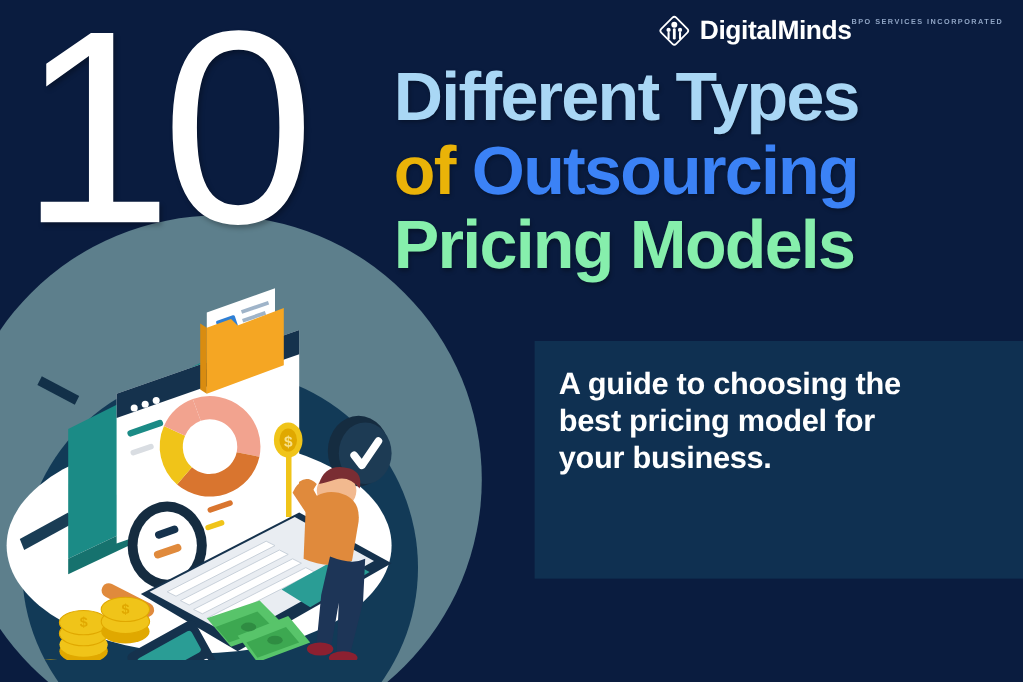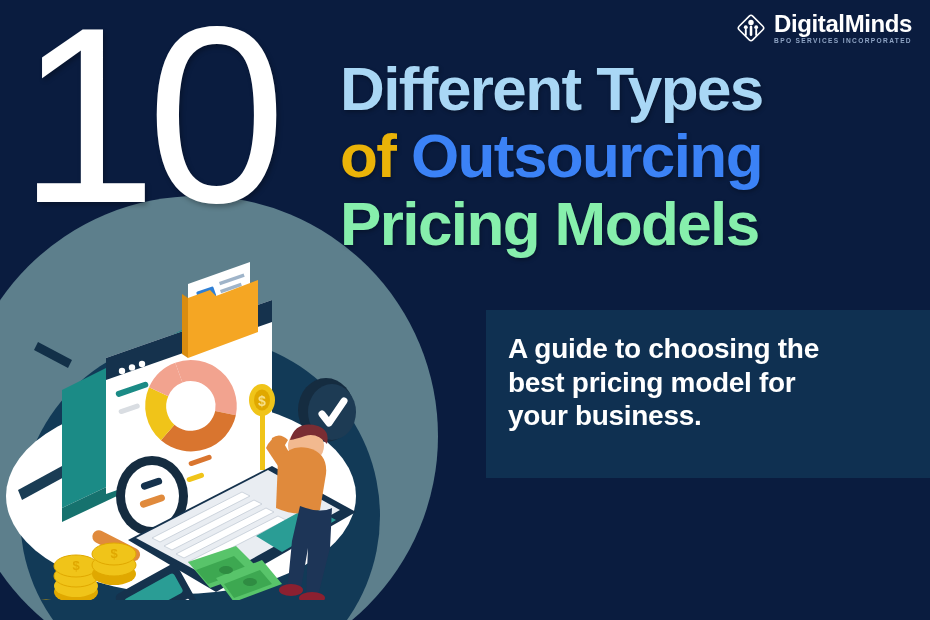--- a/index.html
+++ b/index.html
@@ -42,21 +42,21 @@
   }
 
   
   .logo {
     position:absolute;
     right:18px; top:12px;
     display:flex; align-items:center; gap:7px;
     z-index:40;
   }
   .logo-mark { width:32px; height:32px; flex:0 0 32px; display:block; }
-  .logo-text-wrap { display:flex; flex-direction:column; line-height:1;align-items:center; }
+  .logo-text-wrap { display:flex; flex-direction:row; line-height:1; }
   .logo-word {
     font-size:24px; font-weight:bold; color:#ffffff;
     letter-spacing:-0.4px; white-space:nowrap;
   }
   .logo-tag {
     font-size:6.6px; font-weight:bold; color:#8fa4c4;
     letter-spacing:1.35px; white-space:nowrap;
     margin-top:2px; text-align:right;
   }
 
@@ -74,32 +74,33 @@
     position:absolute;
     left:340px; top:58px;
     width:586px;
     z-index:30;
   }
   .hl-line {
     font-size:62px; line-height:0.99;
     font-weight:bold; letter-spacing:-1.6px;
     white-space:nowrap;
     text-shadow:1px 2px 4px rgba(0,0,0,.3);
+    margin-left:18px;
   }
   .hl-line.l1 { color:#a9d7f5; }
   .hl-line.l2 { margin-top:6px; }
   .hl-line.l3 { margin-top:6px; color:#86efac; }
   .tint-blue { color:#eab308; }
   .tint-lime { color:#3b82f6; }
 
   
   .subtitle-box {
     position:absolute;
     left:486px; top:310px;
-    width:444px; height:168px;
+    width:444px; height:216px;
     background:#0f3051;
     z-index:30;
     padding:22px 0 0 22px;
   }
   .subtitle-text {
     font-size:28px; line-height:1.2;
     font-weight:bold; color:#ffffff;
     letter-spacing:-0.3px;
     width:350px;
   }

